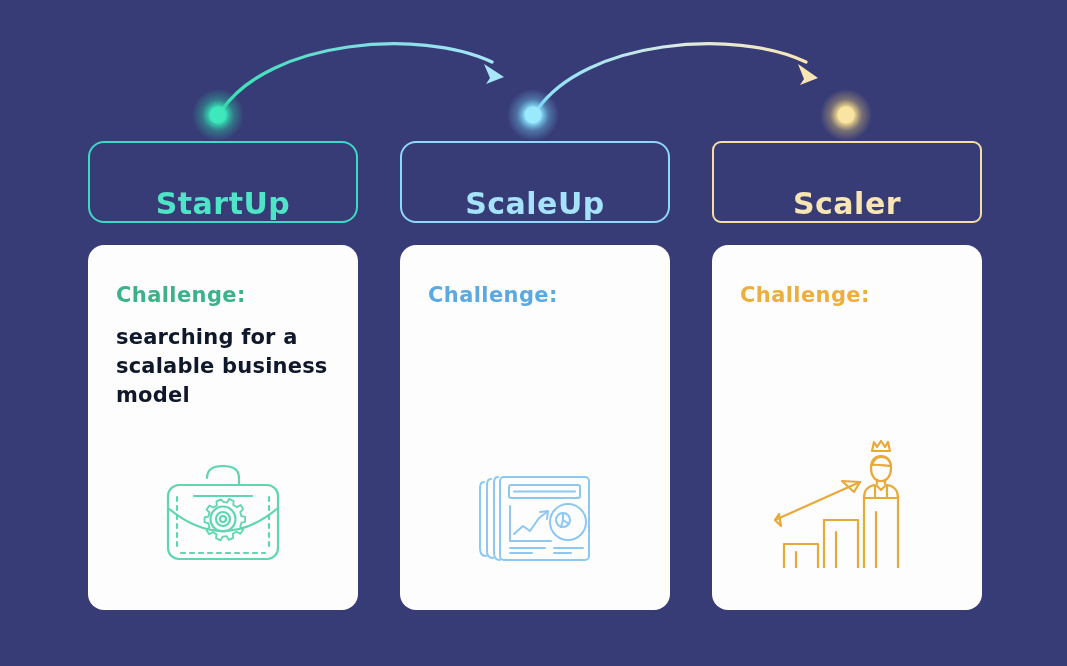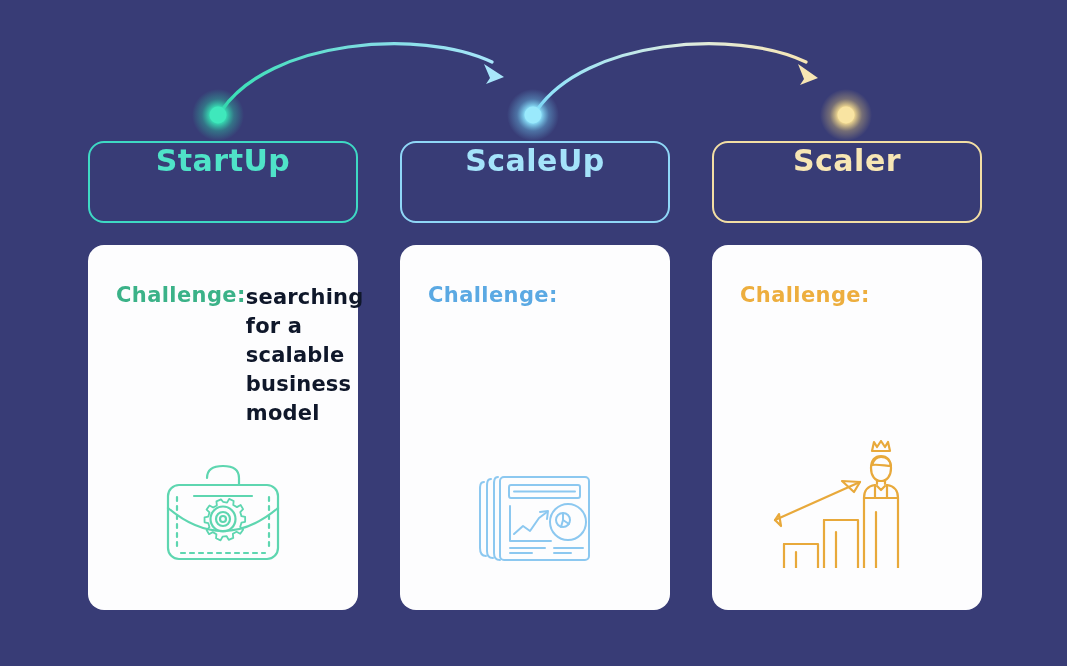--- a/index.html
+++ b/index.html
@@ -36,38 +36,38 @@
     position: absolute;
     top: 141px;
     width: 270px;
   }
 
   .pill {
     height: 82px;
     border-radius: 16px;
     border: 2px solid #3ED9C4;
     display: flex;
-    align-items: flex-start;
+    align-items: flex-end;
     justify-content: center;
   }
   .pill-label {
     font-size: 30px;
     font-weight: bold;
     letter-spacing: 0.5px;
   }
 
   .card {
     margin-top: 22px;
     height: 365px;
     background: #FDFDFE;
     border-radius: 16px;
     padding: 38px 28px 0 28px;
     position: relative;
     display: flex;
-    flex-direction: row;
+    flex-direction: column;
   }
 
   .challenge-label {
     font-size: 21px;
     font-weight: bold;
     letter-spacing: 0.4px;
     margin-bottom: 16px;
   }
 
   .challenge-text {
@@ -90,21 +90,21 @@
 
   
   #col-startup  .pill { border-color: #3ED9C4; }
   #col-startup  .pill-label { color: #4FE3C8; }
   #col-startup  .challenge-label { color: #3BB288; }
 
   #col-scaleup  .pill { border-color: #8FD7F7; }
   #col-scaleup  .pill-label { color: #A4E3FA; }
   #col-scaleup  .challenge-label { color: #5BA9E3; }
 
-  #col-scaler   .pill { border-color: #F3DFA4; }
+  #col-scaler   .pill { border-color: #F3DFA4; border-radius: 9px; }
   #col-scaler   .pill-label { color: #F7E6B4; }
   #col-scaler   .challenge-label { color: #EDAE3E; }
 </style>
 </head>
 <body style="background: rgb(56, 60, 118);">
 
 <div id="stage">
 
   <svg id="arrows-layer" viewBox="0 0 1067 666" width="1067" height="666">
     <defs>

